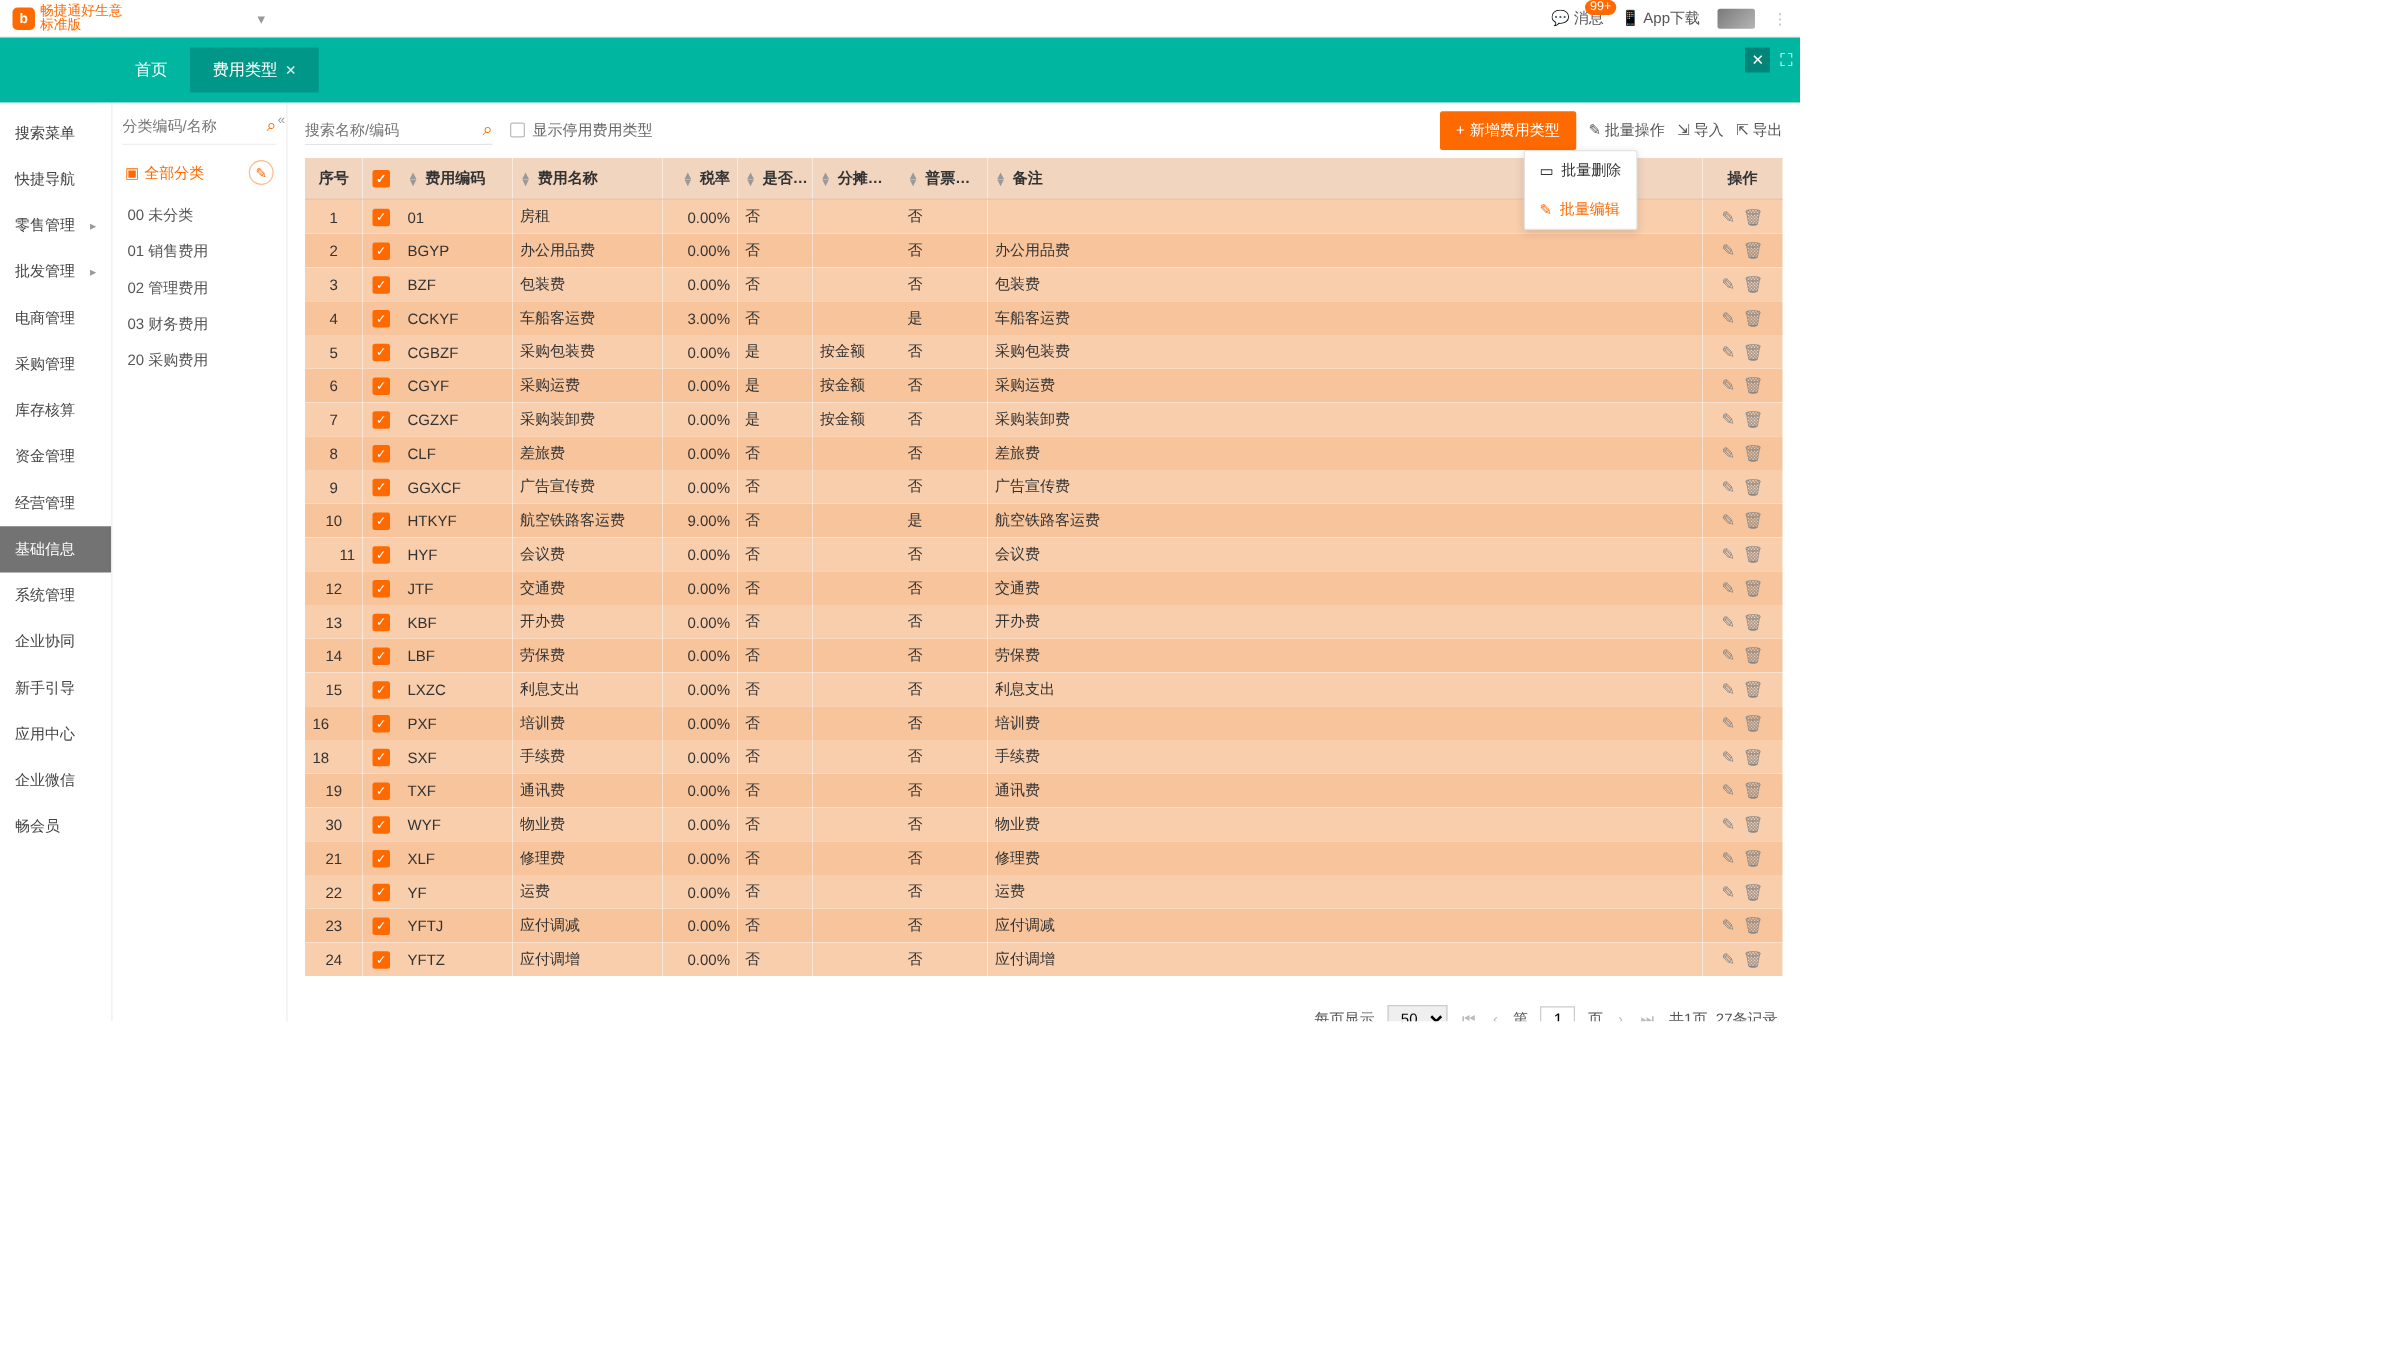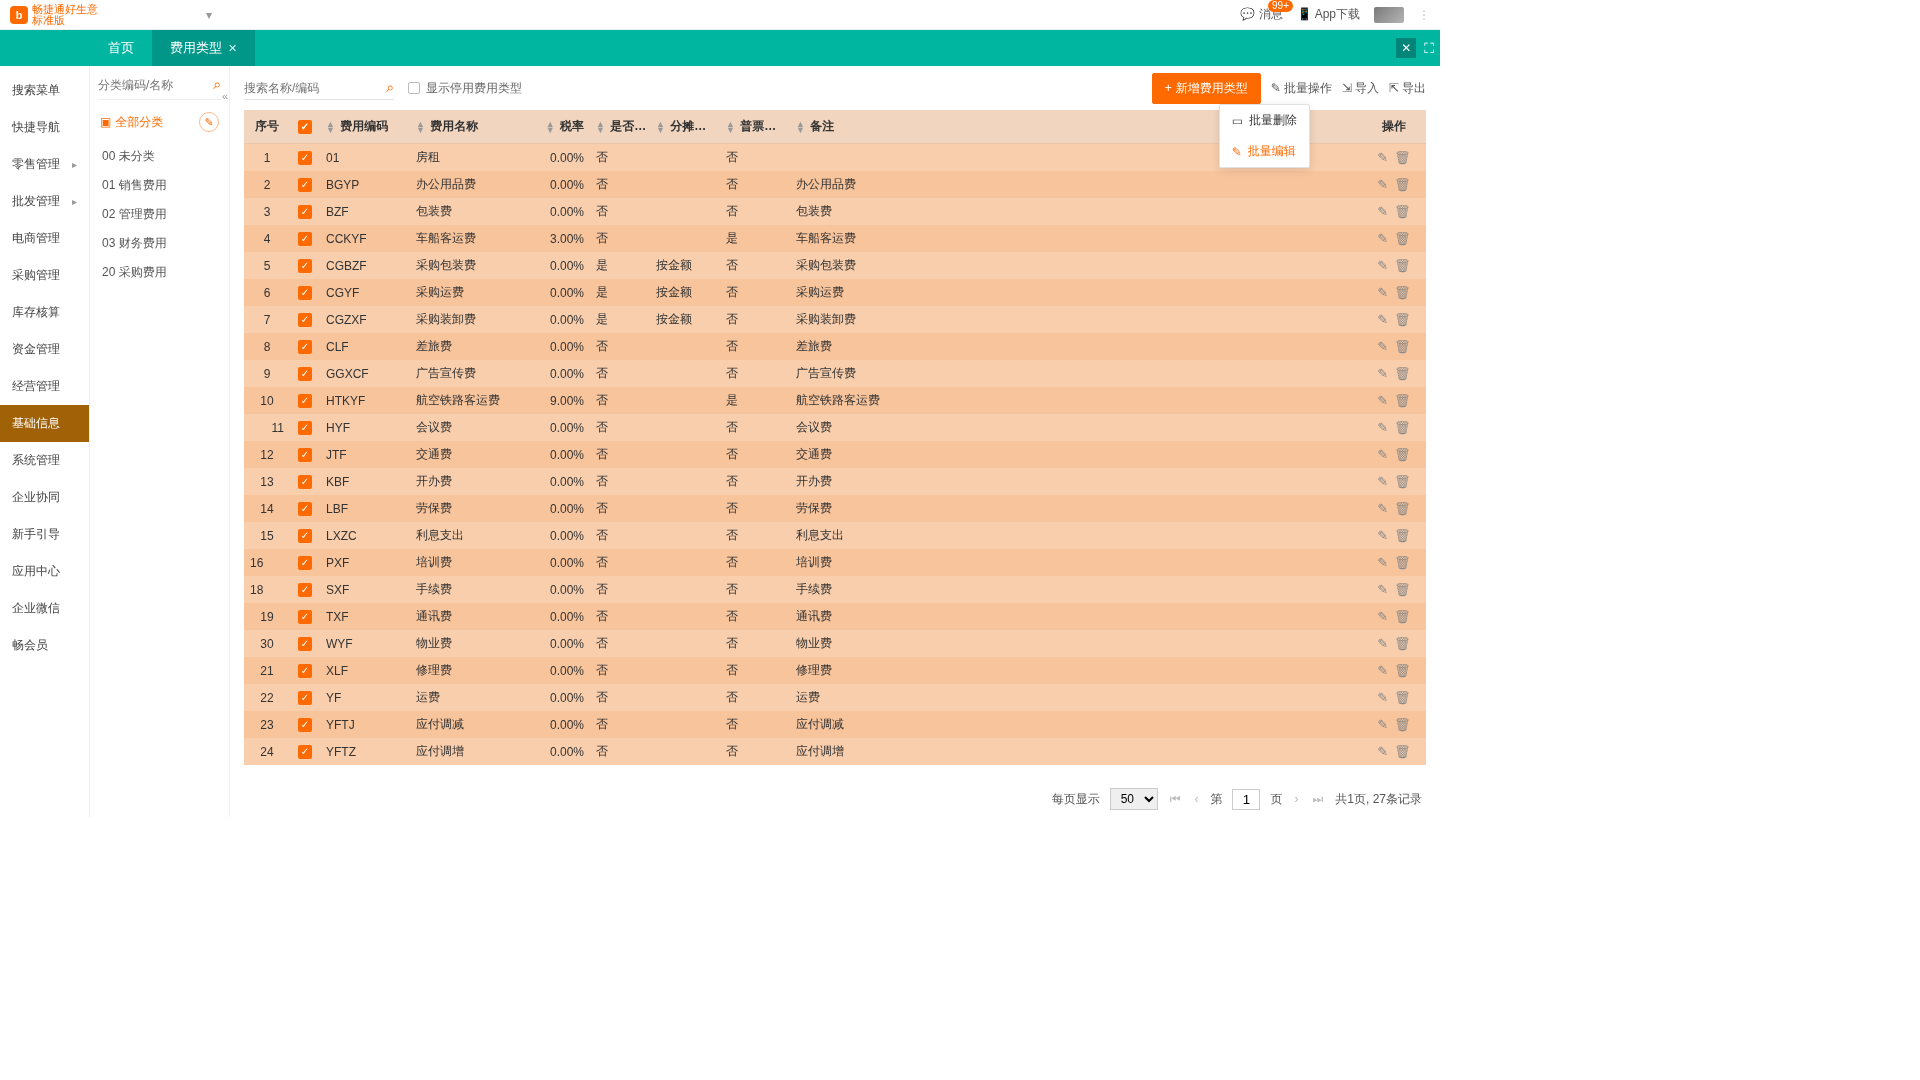--- a/index.html
+++ b/index.html
@@ -5,30 +5,30 @@
 *{box-sizing:border-box;margin:0;padding:0;font-family:"Microsoft YaHei",Arial,sans-serif}
 body{background:#fff;font-size:12px;color:#333;width:1440px;height:817px;overflow:hidden;position:relative}
 .topbar{height:30px;display:flex;align-items:center;padding:0 10px;background:#fff;border-bottom:1px solid #eee}
 .logo{display:flex;align-items:center;gap:4px;color:#ff6a00;font-size:11px;min-width:80px}
 .logo-icon{width:18px;height:18px;background:#ff6a00;border-radius:4px;display:flex;align-items:center;justify-content:center;color:#fff;font-weight:bold}
 .topbar-company{margin-left:20px;color:#999;font-size:12px;display:flex;align-items:center;gap:8px}
 .topbar-right{margin-left:auto;display:flex;align-items:center;gap:14px;color:#555}
 .badge{position:relative}
 .badge-count{position:absolute;top:-6px;right:-10px;background:#ff6a00;color:#fff;border-radius:8px;padding:0 4px;font-size:10px;line-height:12px}
 .avatar{width:30px;height:16px;background:linear-gradient(135deg,#7a7a7a,#b5b5b5);border-radius:2px}
-.tabsbar{height:36px;background:#00b6a1;display:flex;align-items:center;padding-left:90px;position:relative}
+.tabsbar{height:52px;background:#00b6a1;display:flex;align-items:center;padding-left:90px;position:relative}
 .tab{height:36px;padding:0 18px;display:flex;align-items:center;color:#fff;font-size:13px;gap:6px}
 .tab.active{background:#009688}
 .tab-close{font-size:11px;opacity:.85;cursor:pointer}
 .tabsbar-actions{position:absolute;right:6px;top:0;height:36px;display:flex;align-items:center;gap:8px;color:#fff}
 .tabsbar-actions .cb{width:20px;height:20px;background:#008578;display:flex;align-items:center;justify-content:center;font-size:12px;cursor:pointer}
 .layout{display:flex;height:calc(100% - 66px)}
 .sidebar{width:90px;background:#fff;border-right:1px solid #eee;padding-top:6px;display:flex;flex-direction:column;overflow:hidden}
 .side-item{padding:10px 12px;font-size:12px;color:#444;cursor:pointer;display:flex;align-items:center;justify-content:space-between}
-.side-item.active{background:#a16207;color:#fff}
+.side-item.active{background:#737373;color:#fff}
 .side-item.has-sub::after{content:"▸";font-size:10px;color:#999}
 .panel-left{width:140px;border-right:1px solid #eee;padding:10px 8px}
 .panel-search{display:flex;align-items:center;border-bottom:1px solid #eee;padding-bottom:6px;margin-bottom:8px}
 .panel-search input{border:none;outline:none;width:100%;font-size:12px;color:#666}
 .search-ico{color:#ff6a00;font-size:14px}
 .tree-head{display:flex;align-items:center;justify-content:space-between;color:#ff6a00;font-size:12px;padding:4px 2px;margin-bottom:6px}
 .tree-head .ico-edit{width:20px;height:20px;border:1px solid #ffb98c;border-radius:50%;display:flex;align-items:center;justify-content:center;font-size:11px}
 .tree-collapse{position:absolute;left:222px;top:90px;font-size:11px;color:#999;cursor:pointer}
 .tree-item{padding:6px 4px;font-size:12px;color:#555;cursor:pointer}
 .main{flex:1;display:flex;flex-direction:column;min-width:0}

